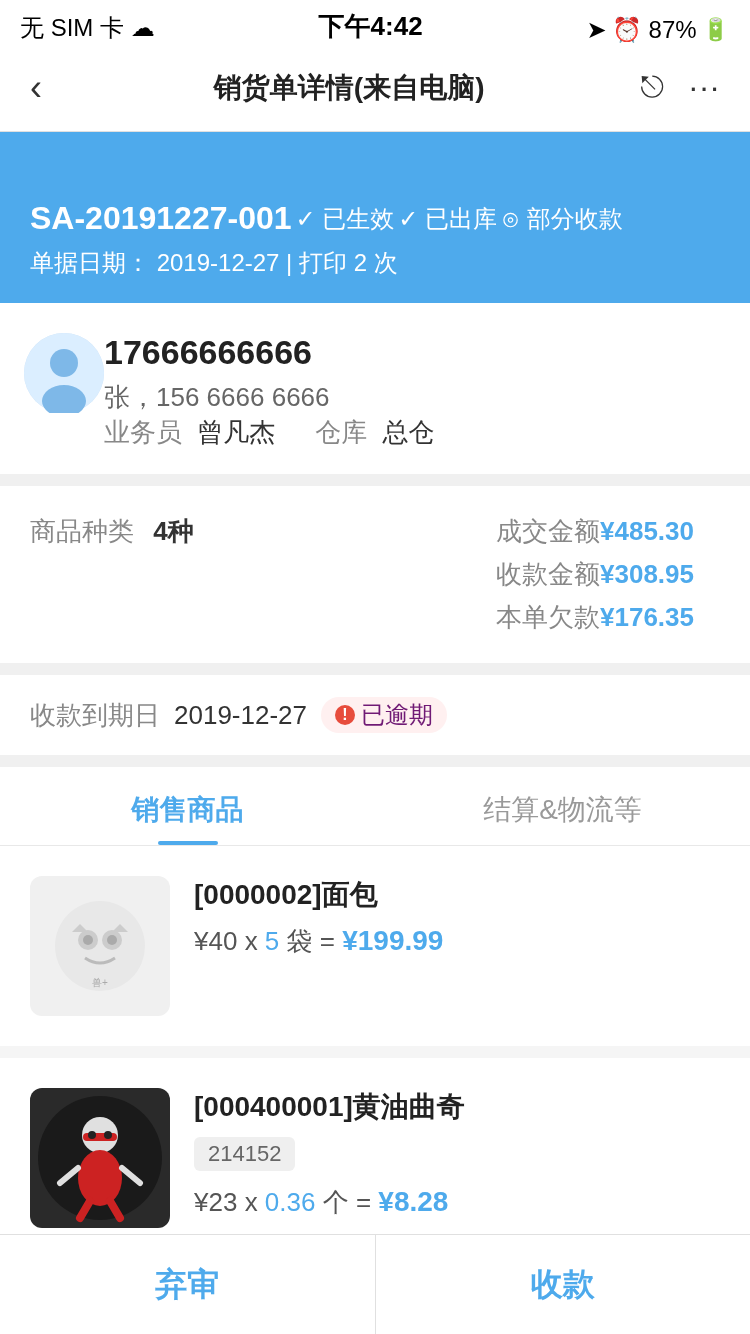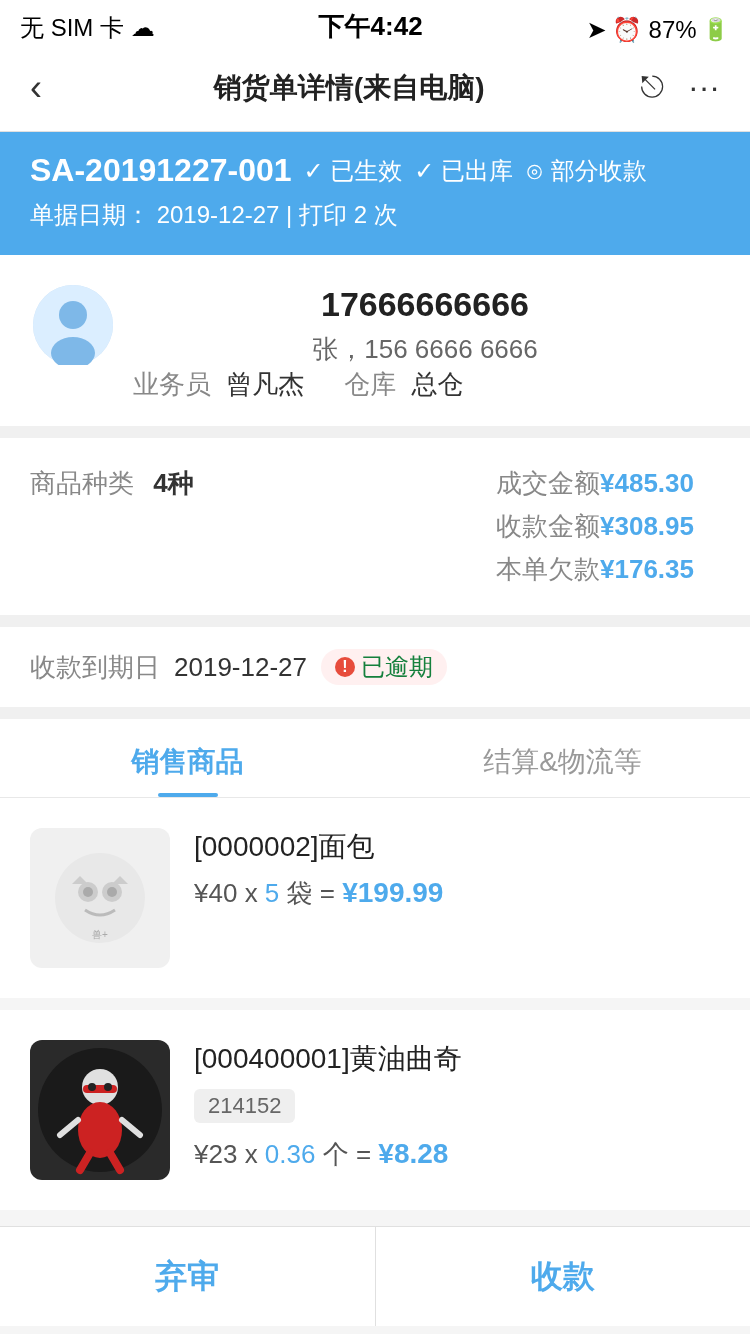--- a/index.html
+++ b/index.html
@@ -53,23 +53,24 @@
     .nav-icon { font-size: 32px; color: #333; cursor: pointer; }
 
     
     .order-header {
       background: #4eaaec;
       padding: 20px 30px 24px;
       color: #fff;
     }
     .order-id-row {
       display: flex;
-      gap: 12px;
+      gap: 4px;
       flex-wrap: wrap;
       margin-bottom: 10px;
+      margin-top: 48px;
     }
     .order-id {
       font-size: 32px;
       font-weight: 700;
       color: #fff;
     }
     .badge {
       display: inline-flex;
       align-items: center;
       gap: 5px;
@@ -77,26 +78,24 @@
       color: #fff;
     }
     .order-date {
       font-size: 24px;
       color: #fff;
     }
 
     
     .customer-section {
       background: #fff;
-      padding: 30px 33px 24px;
+      padding: 30px 24px 24px;
       display: flex;
       align-items: flex-start;
-      gap: 20px;
       border-bottom: 12px solid #f0f0f0;
-      text-align: center;
     }
     .avatar {
       width: 80px;
       height: 80px;
       border-radius: 50%;
       background: #c8dff5;
       display: flex;
       align-items: center;
       justify-content: center;
       flex-shrink: 0;
@@ -178,21 +177,21 @@
       height: 20px;
       border-radius: 50%;
       background: #e74c3c;
       display: flex;
       align-items: center;
       justify-content: center;
       color: #fff;
       font-size: 16px;
       font-weight: 700;
     }
-    .overdue-text { color: #15803d; text-align: right; }
+    .overdue-text { color: #701a75; text-align: right; }
 
     
     .tabs-section {
       background: #fff;
       display: flex;
       border-bottom: 1px solid #e8e8e8;
     }
     .tab-item {
       flex: 1;
       text-align: center;
@@ -243,21 +242,21 @@
     }
     .product-image.bread-img {
       background: #f0f0f0;
     }
     .product-image.cookie-img {
       background: #2a2a2a;
     }
     .product-info { flex: 1; }
     .product-name {
       font-size: 28px;
-      font-weight: 400;
+      font-weight: 700;
       color: #222;
       margin-bottom: 10px;
     }
     .product-tag {
       display: inline-block;
       background: #efefef;
       color: #666;
       font-size: 22px;
       padding: 4px 14px;
       border-radius: 6px;
@@ -266,21 +265,21 @@
     .product-price-row {
       font-size: 26px;
       color: #555;
     }
     .price-highlight { color: #4eaaec; }
     .price-total { color: #4eaaec; font-weight: 700; font-size: 28px; }
 
     
     .bottom-bar {
       position: fixed;
-      bottom: 8px;
+      bottom: 0;
       left: 0;
       width: 750px;
       height: 100px;
       background: #fff;
       border-top: 1px solid #e0e0e0;
       display: flex;
     }
     .bottom-btn {
       flex: 1;
       display: flex;

